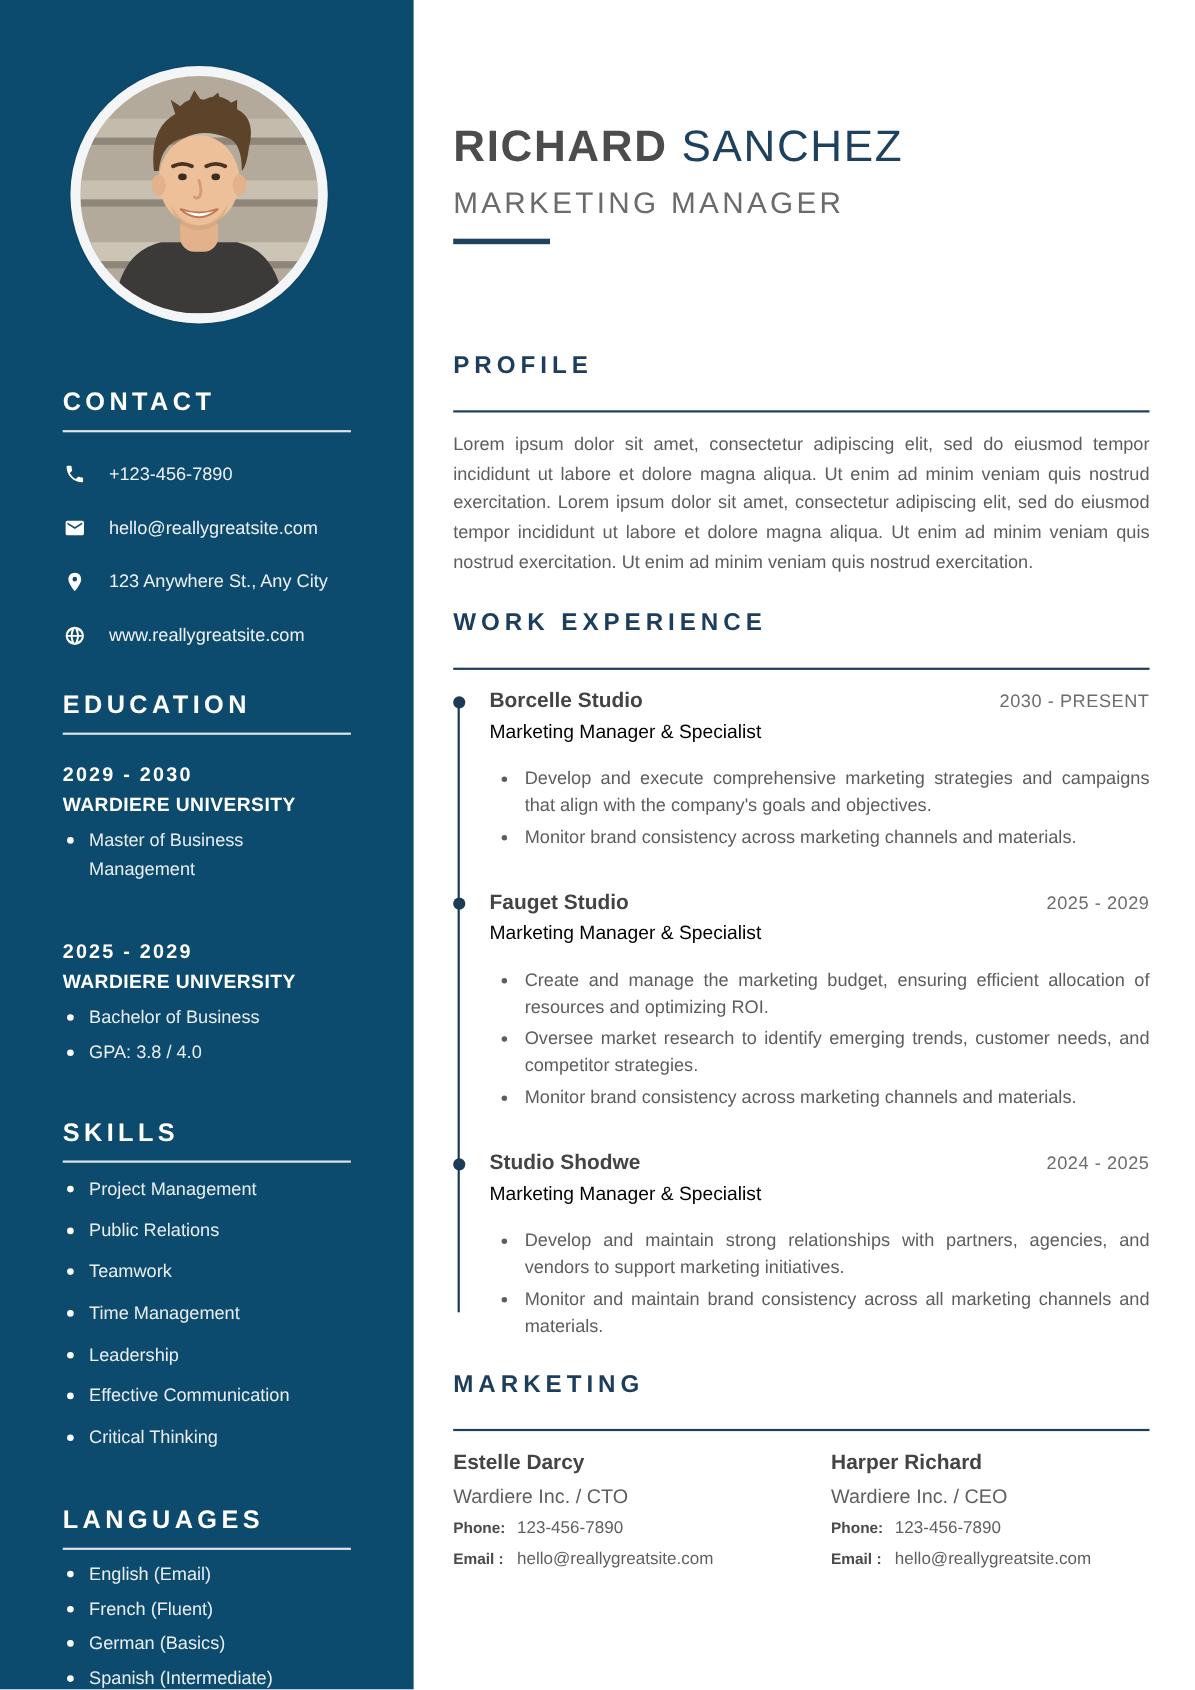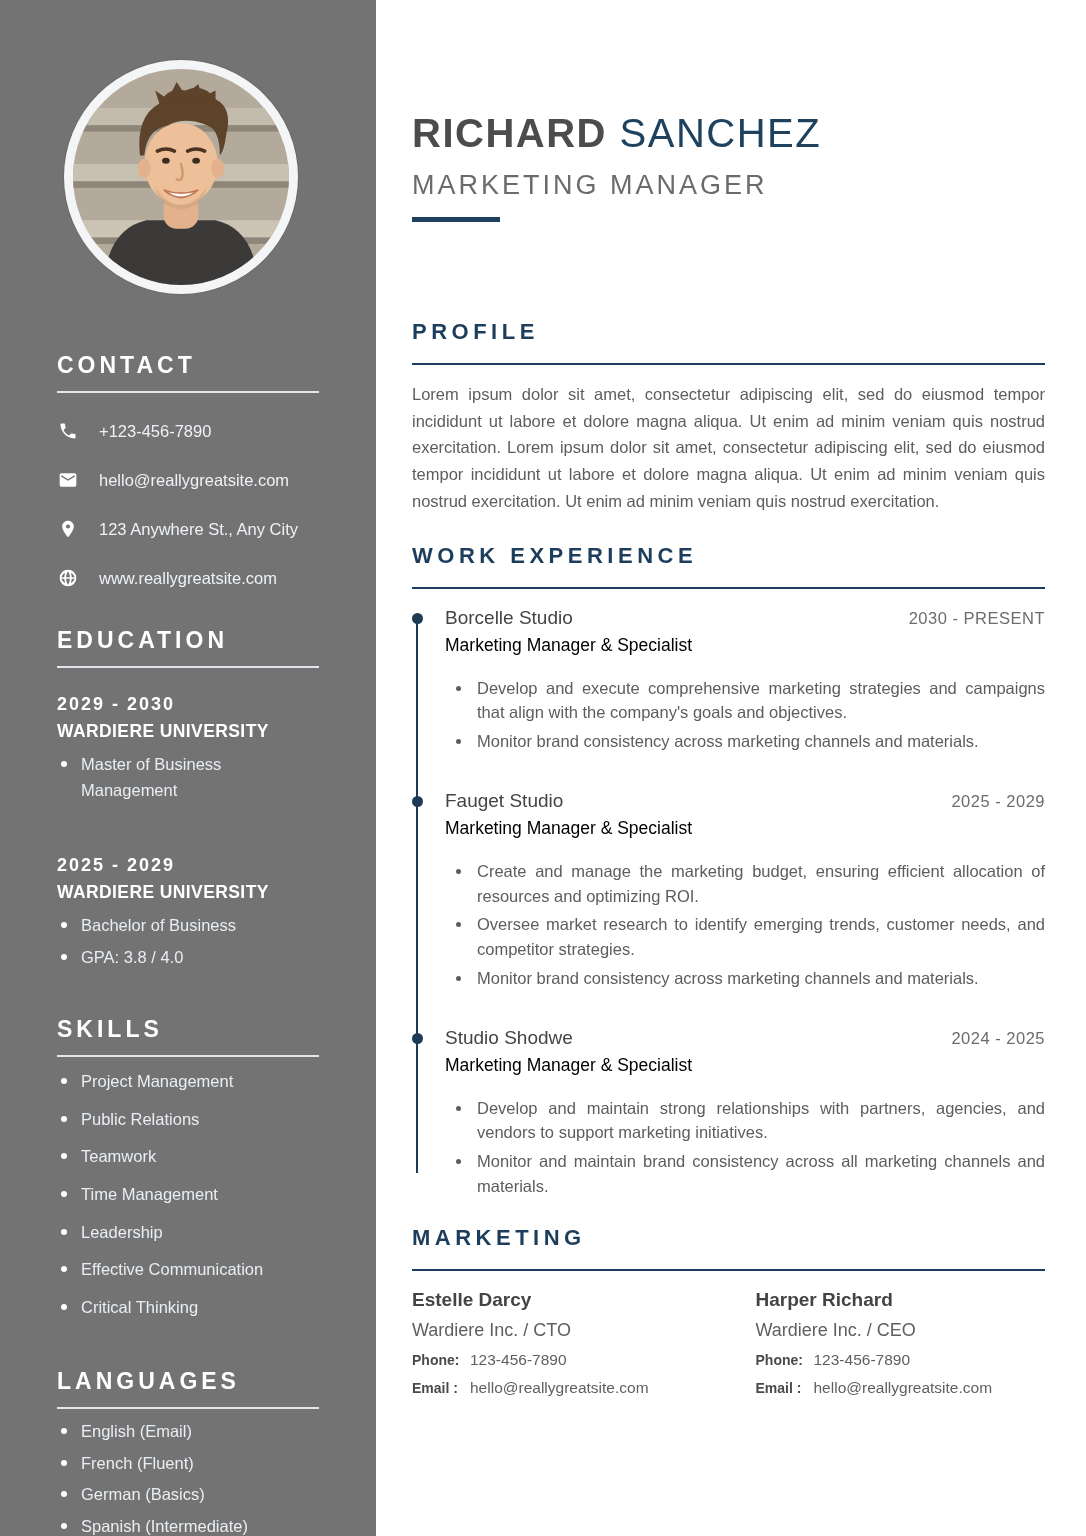--- a/index.html
+++ b/index.html
@@ -9,21 +9,21 @@
     background:#ffffff;
     position:relative;
     overflow:hidden;
     color:#5d5d5d;
   }
 
   
   .sidebar {
     position:absolute; left:0; top:0;
     width:376px; height:1536px;
-    background:#737373;
+    background:#0c4a6e;
     color:#eef2f6;
   }
   .photo-ring {
     position:absolute; left:64px; top:60px;
     width:234px; height:234px;
     border-radius:50%;
     background:#f4f5f6;
     display:flex; align-items:center; justify-content:center;
     box-shadow:0 0 0 1px rgba(0,0,0,0.08);
   }
@@ -76,21 +76,21 @@
   .name-block { margin-top:112px; }
   .name { font-size:40px; letter-spacing:1.5px; line-height:1.05; }
   .name .first { font-weight:800; color:#4c4c4c; }
   .name .last  { font-weight:400; color:#1e415e; }
   .role-title { margin-top:16px; font-size:27px; letter-spacing:3px; color:#6b6b6b; font-weight:400; }
   .title-bar { margin-top:16px; width:88px; height:5px; background:#1d415e; }
 
   .main-section-heading {
     font-size:22px; font-weight:bold; letter-spacing:4.5px;
     color:#1c3e5c;
-    padding-bottom:18px;
+    padding-bottom:28px;
     border-bottom:2px solid #1c3e5c;
   }
 
   .profile-section { margin-top:97px; }
   .profile-text {
     margin-top:16px;
     font-size:16.5px; line-height:1.62; color:#5d5d5d;
     text-align:justify;
   }
 
@@ -100,21 +100,21 @@
     content:""; position:absolute; left:4px; top:12px; bottom:26px;
     width:2px; background:#1d3b54;
   }
   .job { position:relative; margin-bottom:36px; }
   .job:last-child { margin-bottom:0; }
   .job-dot {
     position:absolute; left:-33.5px; top:6px;
     width:11px; height:11px; border-radius:50%; background:#1d3b54;
   }
   .job-head { display:flex; justify-content:space-between; align-items:baseline; }
-  .job-company { font-size:19px; font-weight:normal; color:#444444; }
+  .job-company { font-size:19px; font-weight:bold; color:#444444; }
   .job-period { font-size:16.5px; color:#6c6c6c; letter-spacing:0.5px; }
   .job-role { margin-top:6px; font-size:17.5px; color:#000000; }
   .job-bullets { list-style:none; margin-top:20px; padding-left:28px; }
   .job-bullets li {
     position:relative; padding-left:4px;
     font-size:16.5px; line-height:1.5; color:#5d5d5d;
     text-align:justify;
     margin-top:4px;
   }
   .job-bullets li::before {

